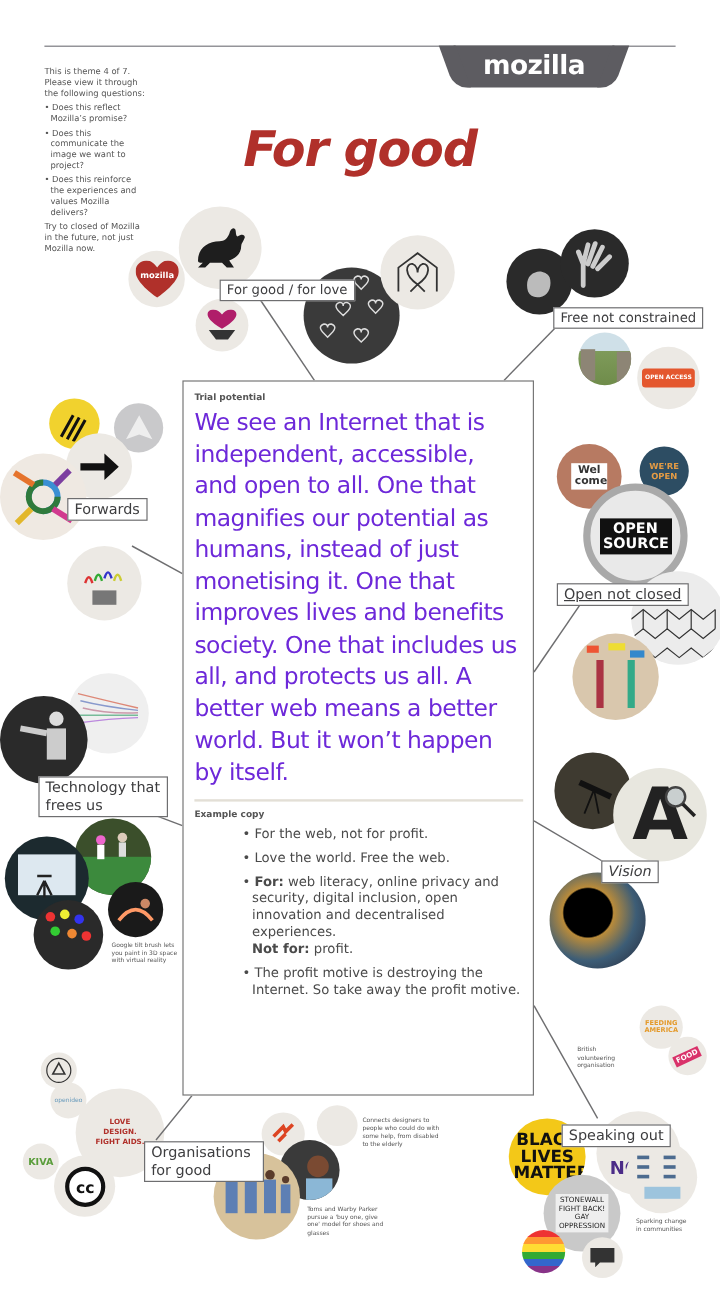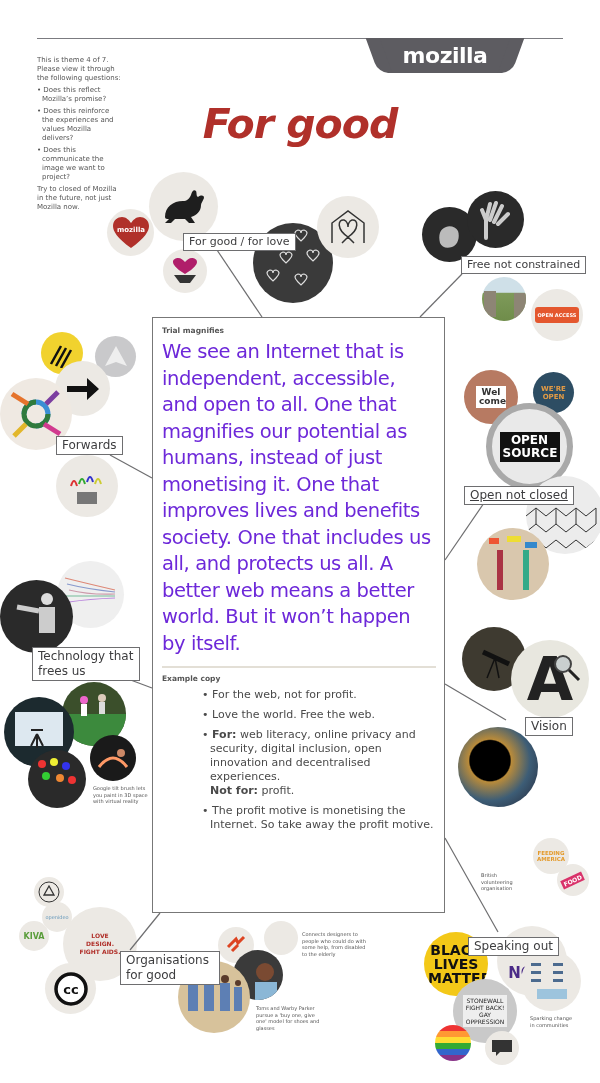--- a/index.html
+++ b/index.html
@@ -38,22 +38,22 @@
 
 <div class="topline"></div>
 <div class="brand-tab">
     <span>mozilla</span>
   </div>
 
 <div class="intro">
   <p>This is theme 4 of 7. Please view it through the following questions:</p>
   <ul>
     <li>Does this reflect Mozilla’s promise?</li>
+    <li>Does this communicate the image we want to project?</li>
     <li>Does this reinforce the experiences and values Mozilla delivers?</li>
-    <li>Does this communicate the image we want to project?</li>
   </ul>
   <p>Try to closed of Mozilla in the future, not just Mozilla now.</p>
 </div>
 
 <div class="page-title">For good</div>
 
 <svg class="lines" width="600" height="1083">
   <g stroke="#6e6e70" stroke-width="1.2" fill="none">
     <line x1="217" y1="250" x2="262" y2="317"></line>
     <line x1="462" y1="274" x2="420" y2="317"></line>
@@ -155,21 +155,21 @@
   <svg width="44" height="44" viewBox="0 0 44 44">
       <g fill="none" stroke-width="2">
         <path d="M6 22 q3-10 6 0" stroke="#d33"></path>
         <path d="M14 20 q3-10 6 0" stroke="#3a3"></path>
         <path d="M22 18 q3-10 6 0" stroke="#33c"></path>
         <path d="M30 20 q3-10 6 0" stroke="#cc3"></path>
       </g>
       <rect x="12" y="28" width="20" height="12" fill="#777"></rect>
     </svg>
 </div>
-<div class="lbl big" style="left:56px;top:436px;text-align:right;">Forwards</div>
+<div class="lbl big" style="left:56px;top:415px;text-align:right;">Forwards</div>
 
 <div class="circ" style="left:464px;top:370px;width:54px;height:54px;background:#b77a62;">
   <div style="background:#fff;color:#333;font-size:9px;font-weight:bold;line-height:9px;padding:2px 3px;width:24px;">Wel come</div>
 </div>
 <div class="circ" style="left:533px;top:372px;width:41px;height:41px;background:#2d4d63;">
   <div style="color:#e39b45;font-size:7px;font-weight:bold;width:30px;line-height:8px;">WE'RE OPEN</div>
 </div>
 <div class="circ" style="left:486px;top:403px;width:87px;height:87px;background:#e9e9e9;border:6px solid #a9a9a9;box-sizing:border-box;">
   <div style="background:#111;color:#fff;font-size:12px;font-weight:bold;line-height:13px;padding:2px 3px;width:54px;">OPEN SOURCE</div>
 </div>
@@ -253,41 +253,41 @@
     </svg>
 </div>
 <div class="circ" style="left:511px;top:640px;width:78px;height:78px;background:#e8e7df;">
   <span style="font-size:60px;font-weight:bold;color:#222;font-family:'DejaVu Sans',sans-serif;">A</span>
   <svg width="30" height="30" viewBox="0 0 30 30" style="position:absolute;right:8px;top:12px;">
       <circle cx="12" cy="12" r="8" fill="#c9cfcf" stroke="#444" stroke-width="2"></circle>
       <path d="M18 18 L28 28" stroke="#222" stroke-width="3"></path>
     </svg>
 </div>
 <div class="circ" style="left:458px;top:727px;width:80px;height:80px;background:radial-gradient(circle at 40% 42%,#000 0 30%,#b98b3a 32%,#3d5d76 60%,#223 100%);"></div>
-<div class="lbl big" style="left:525px;top:717px;">Vision</div>
+<div class="lbl big" style="left:501px;top:717px;font-style:italic;">Vision</div>
 
 <div class="circ bg-light" style="left:34px;top:877px;width:30px;height:30px;">
   <svg width="24" height="24" viewBox="0 0 24 24">
       <circle cx="12" cy="12" r="10" fill="none" stroke="#333" stroke-width="1"></circle>
       <path d="M7 15 L12 6 L17 15Z" fill="none" stroke="#333" stroke-width="1.3"></path>
     </svg>
 </div>
 <div class="circ bg-light" style="left:42px;top:902px;width:30px;height:30px;">
   <span style="font-size:5px;color:#69b;">openideo</span>
 </div>
 <div class="circ bg-light" style="left:63px;top:907px;width:74px;height:74px;">
   <span style="font-size:6px;font-weight:bold;color:#b0302a;width:44px;line-height:8px;">LOVE DESIGN. FIGHT AIDS.</span>
 </div>
 <div class="circ bg-light" style="left:45px;top:963px;width:51px;height:51px;">
   <svg width="36" height="36" viewBox="0 0 36 36">
       <circle cx="18" cy="18" r="15" fill="#fff" stroke="#111" stroke-width="3.5"></circle>
       <text x="18" y="23" font-size="13" font-weight="bold" text-anchor="middle" fill="#111" font-family="DejaVu Sans,sans-serif">cc</text>
     </svg>
 </div>
-<div class="circ bg-light" style="left:19px;top:921px;width:30px;height:30px;text-align:center;">
+<div class="circ bg-light" style="left:19px;top:953px;width:30px;height:30px;text-align:center;">
   <span style="font-size:8px;color:#5a9d3b;font-weight:bold;">KIVA</span>
 </div>
 <div class="circ bg-light" style="left:218px;top:927px;width:36px;height:36px;">
   <svg width="24" height="24" viewBox="0 0 24 24">
       <path d="M4 14 L12 6 L14 10 L20 4 M8 18 L14 12" stroke="#d42" stroke-width="3" fill="none"></path>
     </svg>
 </div>
 <div class="circ bg-light" style="left:264px;top:921px;width:34px;height:34px;"></div>
 <div class="circ" style="left:233px;top:950px;width:50px;height:50px;background:#3a3a3a;">
   <svg width="50" height="50" viewBox="0 0 50 50">
@@ -347,23 +347,23 @@
 </div>
 <div class="circ" style="left:435px;top:1025px;width:36px;height:36px;background:linear-gradient(#e33 0 17%,#f93 17% 33%,#fd3 33% 50%,#3a3 50% 67%,#36c 67% 83%,#838 83% 100%);"></div>
 <div class="circ bg-light" style="left:485px;top:1031px;width:34px;height:34px;">
   <svg width="24" height="20" viewBox="0 0 24 20">
       <path d="M2 2 L22 2 L22 14 L10 14 L6 18 L6 14 L2 14Z" fill="#333"></path>
     </svg>
 </div>
 <div class="lbl big" style="left:468px;top:937px;">Speaking out</div>
 
 <div class="main">
-  <div class="kicker">Trial magnifies</div>
+  <div class="kicker">Trial potential</div>
   <p class="narr">We see an Internet that is independent, accessible, and open to all. One that magnifies our potential as humans, instead of just monetising it. One that improves lives and benefits society. One that includes us all, and protects us all. A better web means a better world. But it won’t happen by itself.</p>
   <hr>
   <div class="kicker2">Example copy</div>
   <ul>
     <li>For the web, not for profit.</li>
     <li>Love the world. Free the web.</li>
     <li><b>For:</b><span> web literacy, online privacy and security, digital inclusion, open innovation and decentralised experiences.</span><br><b>Not for:</b><span> profit.</span></li>
-    <li>The profit motive is monetising the Internet. So take away the profit motive.</li>
+    <li>The profit motive is destroying the Internet. So take away the profit motive.</li>
   </ul>
 </div>
 
 </body></html>

